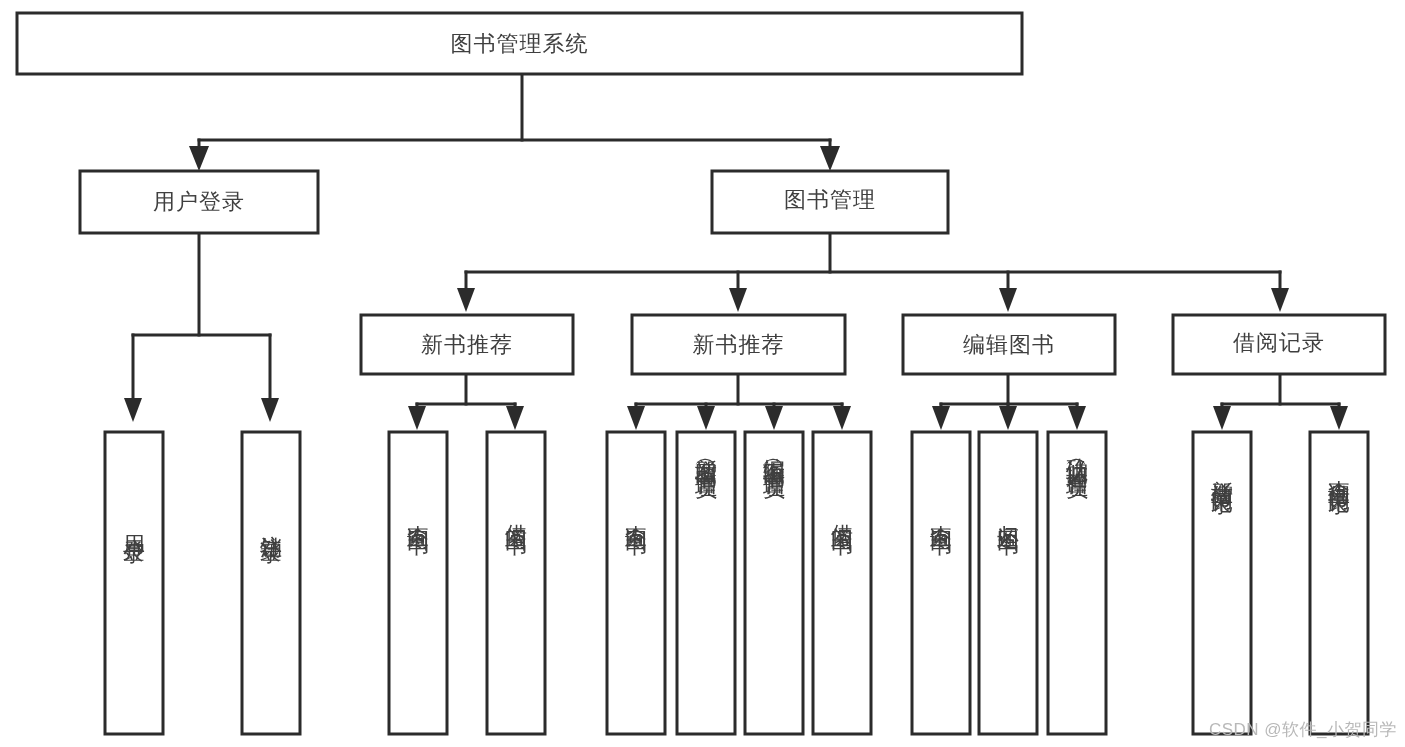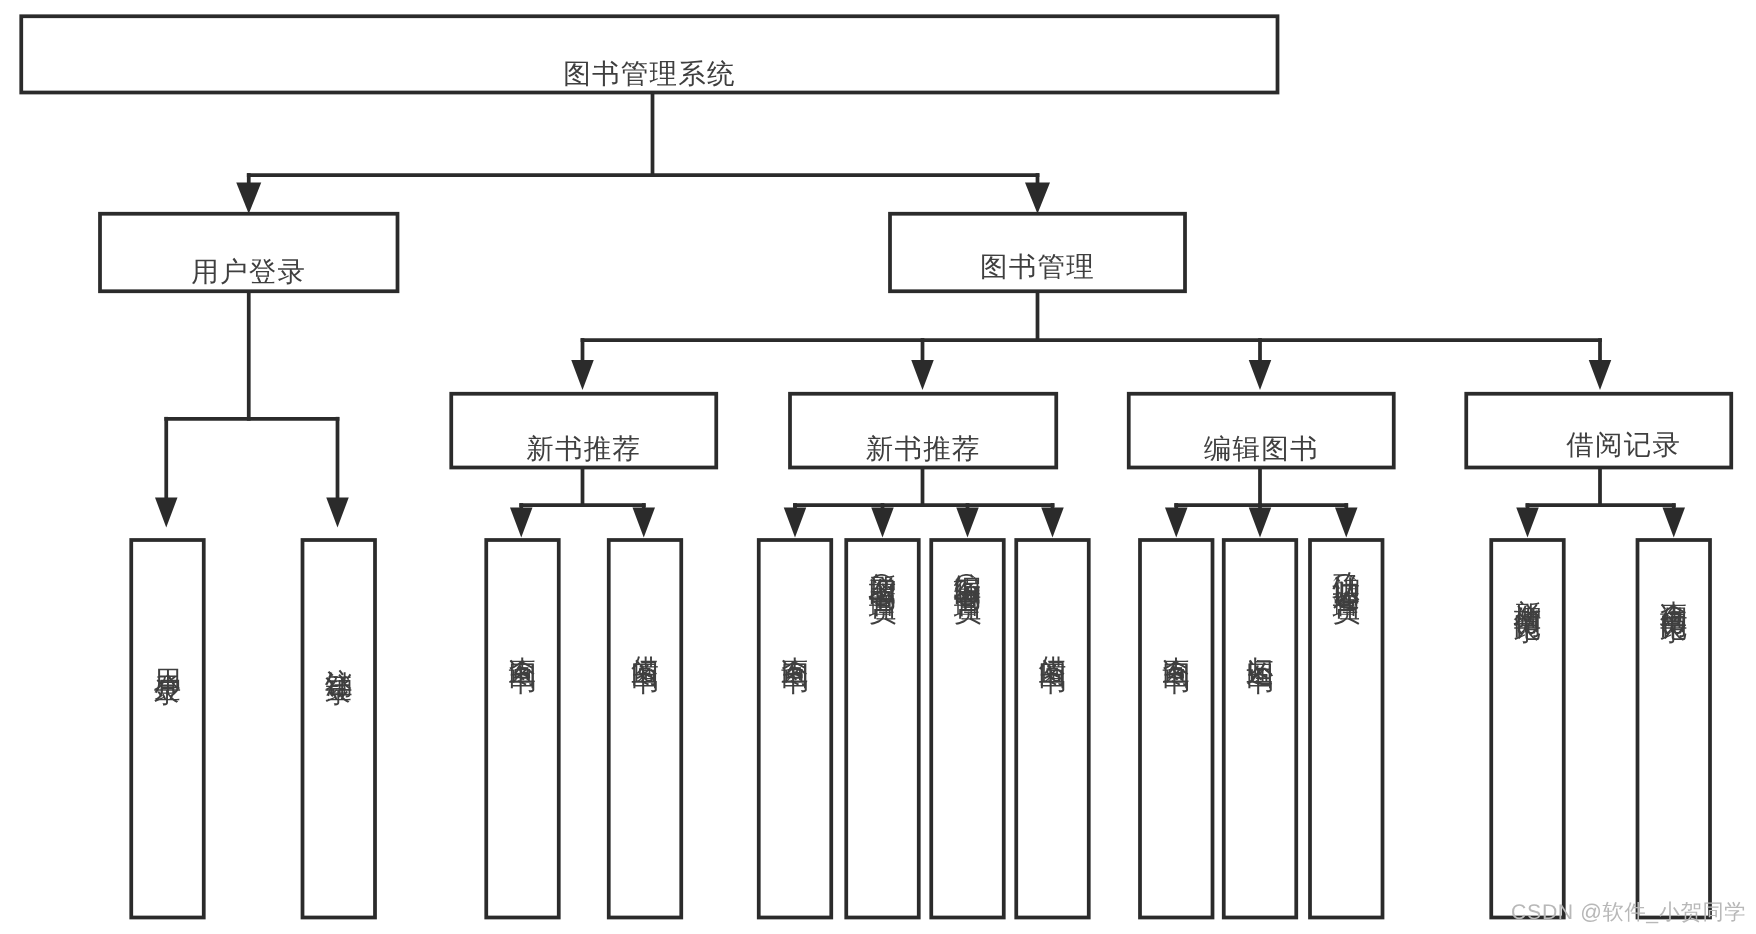--- a/index.html
+++ b/index.html
@@ -53,21 +53,21 @@
     font-family: "Liberation Sans", "DejaVu Sans", sans-serif;
     font-size: 22px;
     line-height: 1;
     color: #3f3f3f;
     letter-spacing: 3px;
     white-space: nowrap;
   }
   .hlabel-wrap {
     position: absolute;
     display: flex;
-    align-items: flex-end;
+    align-items: center;
     justify-content: center;
     pointer-events: none;
   }
   .hlabel-text {
     font-family: "Liberation Sans", "DejaVu Sans", sans-serif;
     font-size: 22px;
     color: #3f3f3f;
     letter-spacing: 1px;
     white-space: nowrap;
   }
@@ -197,21 +197,21 @@
   </div>
 
   <div class="hlabel-wrap" style="left:632px; top:315px; width:213px; height:59px;">
     <span class="hlabel-text">新书推荐</span>
   </div>
 
   <div class="hlabel-wrap" style="left:903px; top:315px; width:212px; height:59px;">
     <span class="hlabel-text">编辑图书</span>
   </div>
 
-  <div class="hlabel-wrap" style="left:1173px; top:315px; width:212px; height:56px;margin-left:20px;">
+  <div class="hlabel-wrap" style="left:1173px; top:315px; width:212px; height:56px;">
     <span class="hlabel-text">借阅记录</span>
   </div>
 
   <div class="vlabel-wrap" style="left:105px; top:432px; width:58px; height:302px; padding-top:85px;">
     <span class="vlabel-text">用户登录</span>
   </div>
 
   <div class="vlabel-wrap" style="left:242px; top:432px; width:58px; height:302px; padding-top:85px;">
     <span class="vlabel-text">注销登录</span>
   </div>

